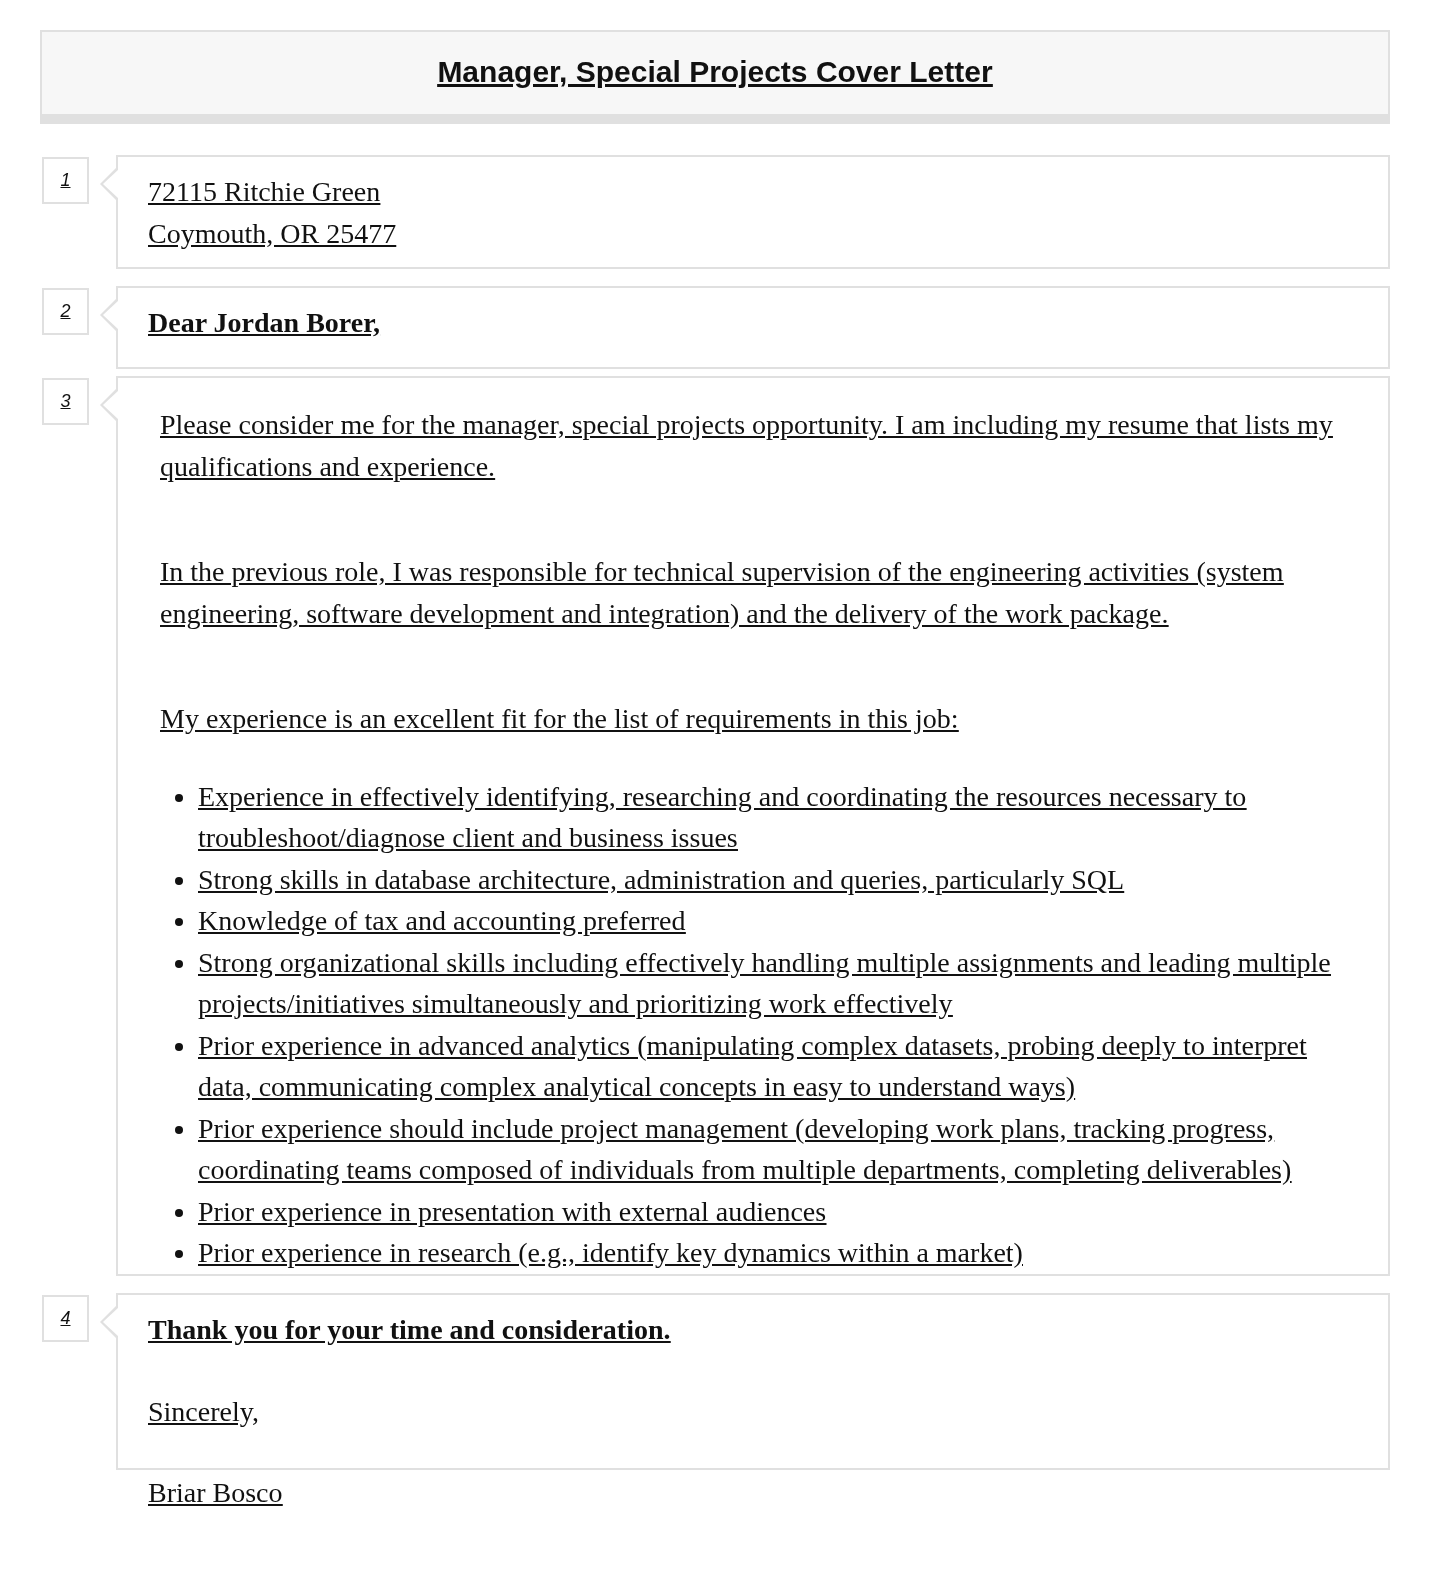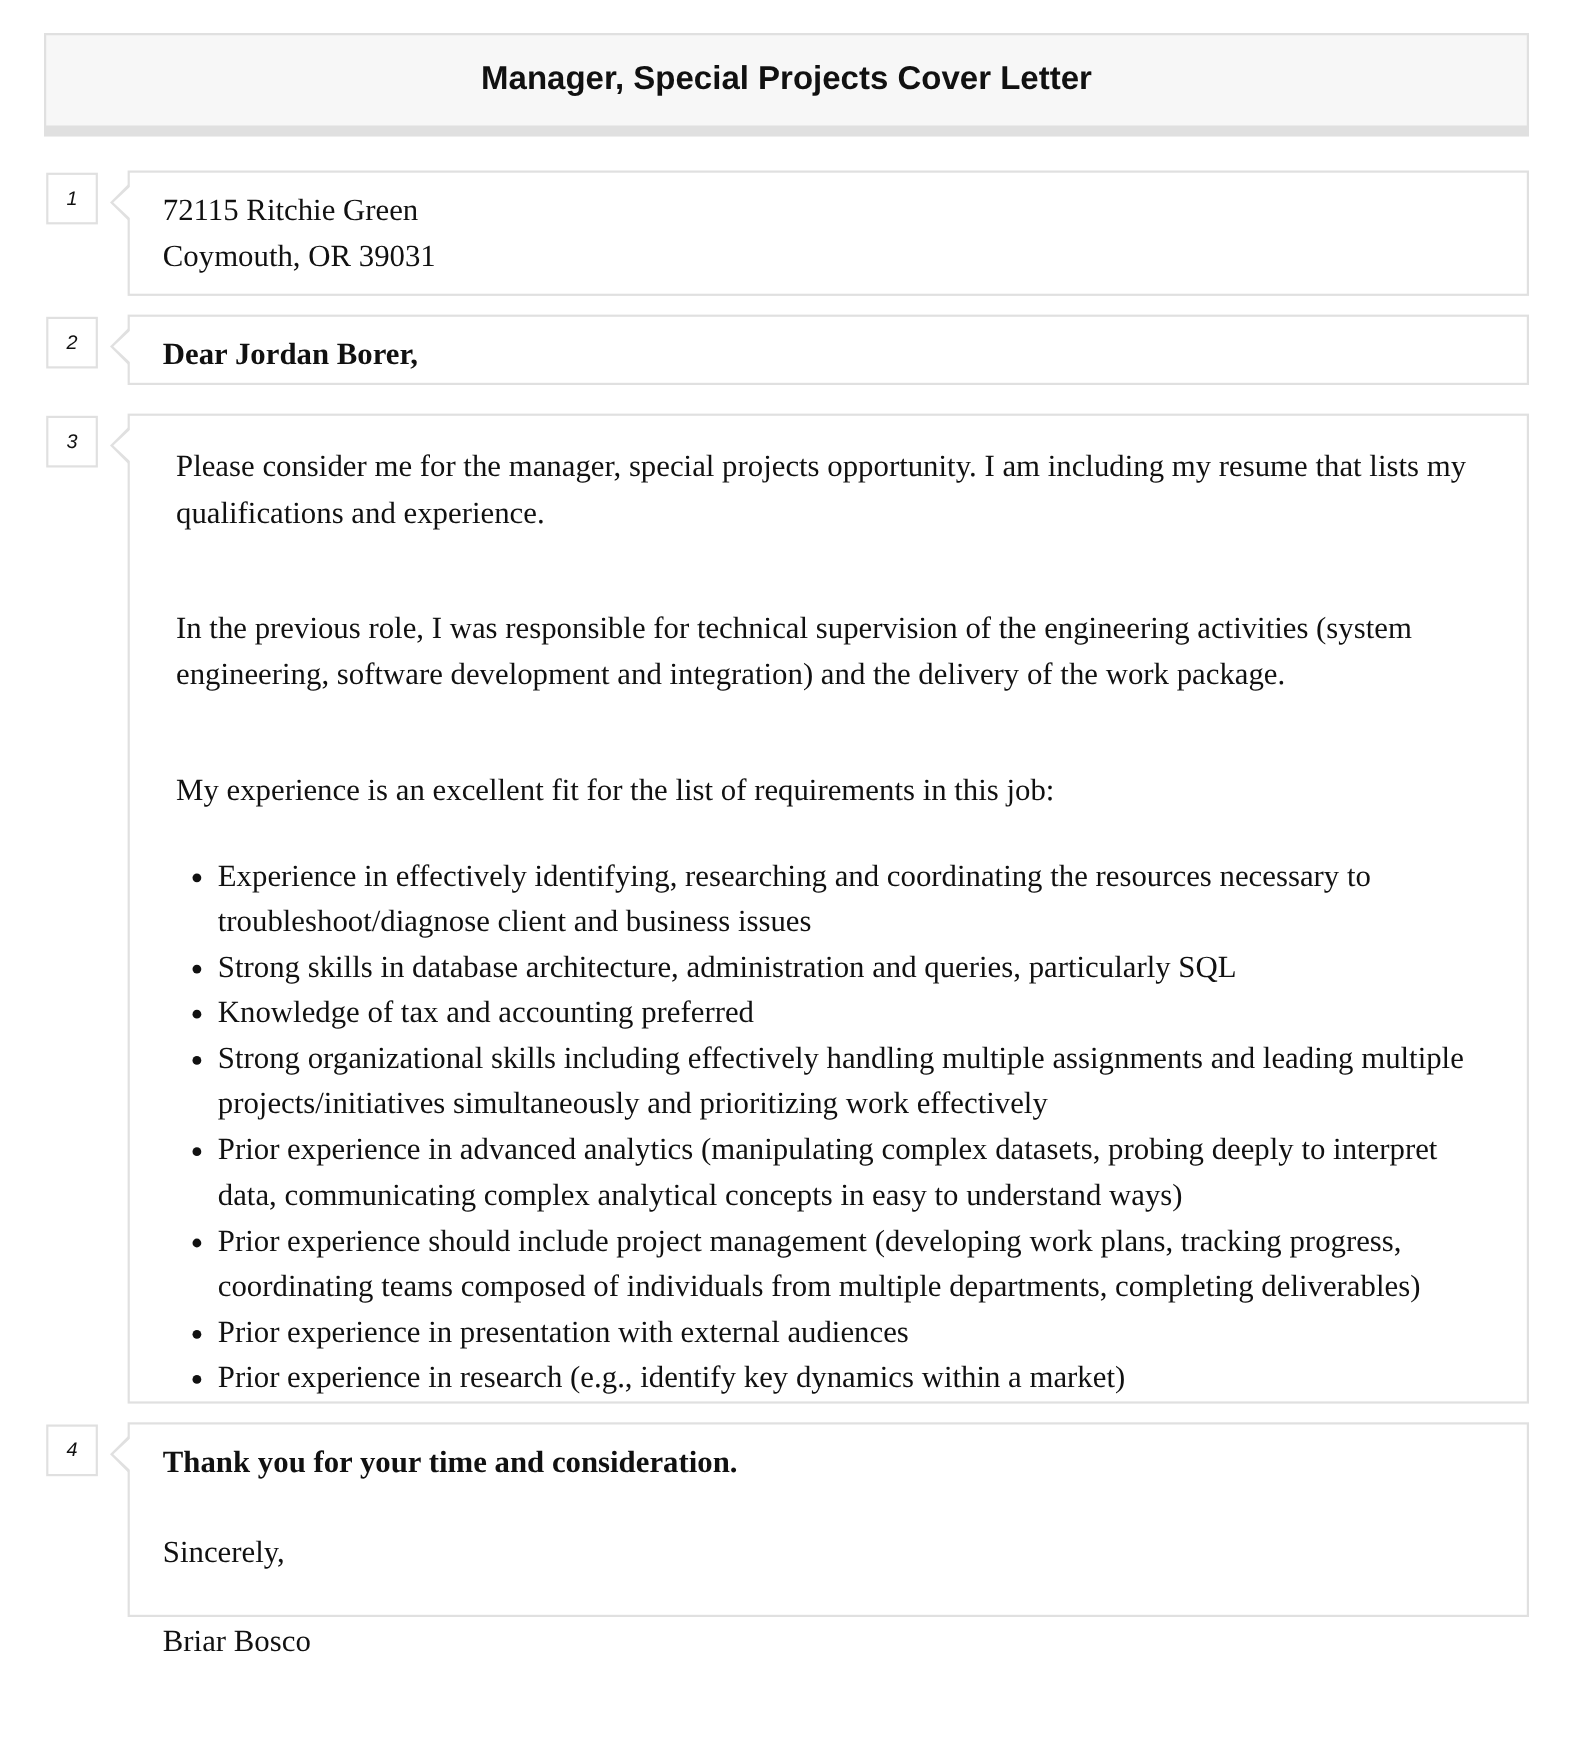--- a/index.html
+++ b/index.html
@@ -1,15 +1,15 @@
 <!DOCTYPE html>
 <html><head>
   <meta charset="utf-8">
   <style>
-    * { box-sizing: border-box; margin: 0; padding: 0; }
+    * { box-sizing: border-box; margin: 0; padding: 0; text-decoration: underline; }
     html, body { width: 1440px; background: #ffffff; }
     body { position: relative; height: 1579px; font-family: "Liberation Serif", serif; color: #111; }
 
     .header {
       position: absolute; left: 40px; top: 30px; width: 1350px; height: 94px;
       background: #f7f7f7;
       border: 2px solid #e0e0e0;
       border-bottom: 10px solid #e0e0e0;
       display: flex; align-items: center; justify-content: center;
     }
@@ -63,27 +63,27 @@
 <body>
 
 <div class="header">
   <h1>Manager, Special Projects Cover Letter</h1>
 </div>
 
 <div class="section" style="top:155px;">
   <div class="num-badge">1</div>
   <div class="card" style="height:114px; padding-top:14px;">
     <div>72115 Ritchie Green</div>
-    <div>Coymouth, OR 39031</div>
+    <div>Coymouth, OR 25477</div>
   </div>
 </div>
 
 <div class="section" style="top:286px;">
   <div class="num-badge">2</div>
-  <div class="card" style="height:64px; padding-top:14px;">
+  <div class="card" style="height:83px; padding-top:14px;">
     <div class="bold">Dear Jordan Borer,</div>
   </div>
 </div>
 
 <div class="section" style="top:376px;">
   <div class="num-badge">3</div>
   <div class="card" style="height:900px; padding-top:14px;">
     <p class="para">Please consider me for the manager, special projects opportunity. I am including my resume that lists my qualifications and experience.</p>
     <div class="gap"></div>
     <p class="para">In the previous role, I was responsible for technical supervision of the engineering activities (system engineering, software development and integration) and the delivery of the work package.</p>

